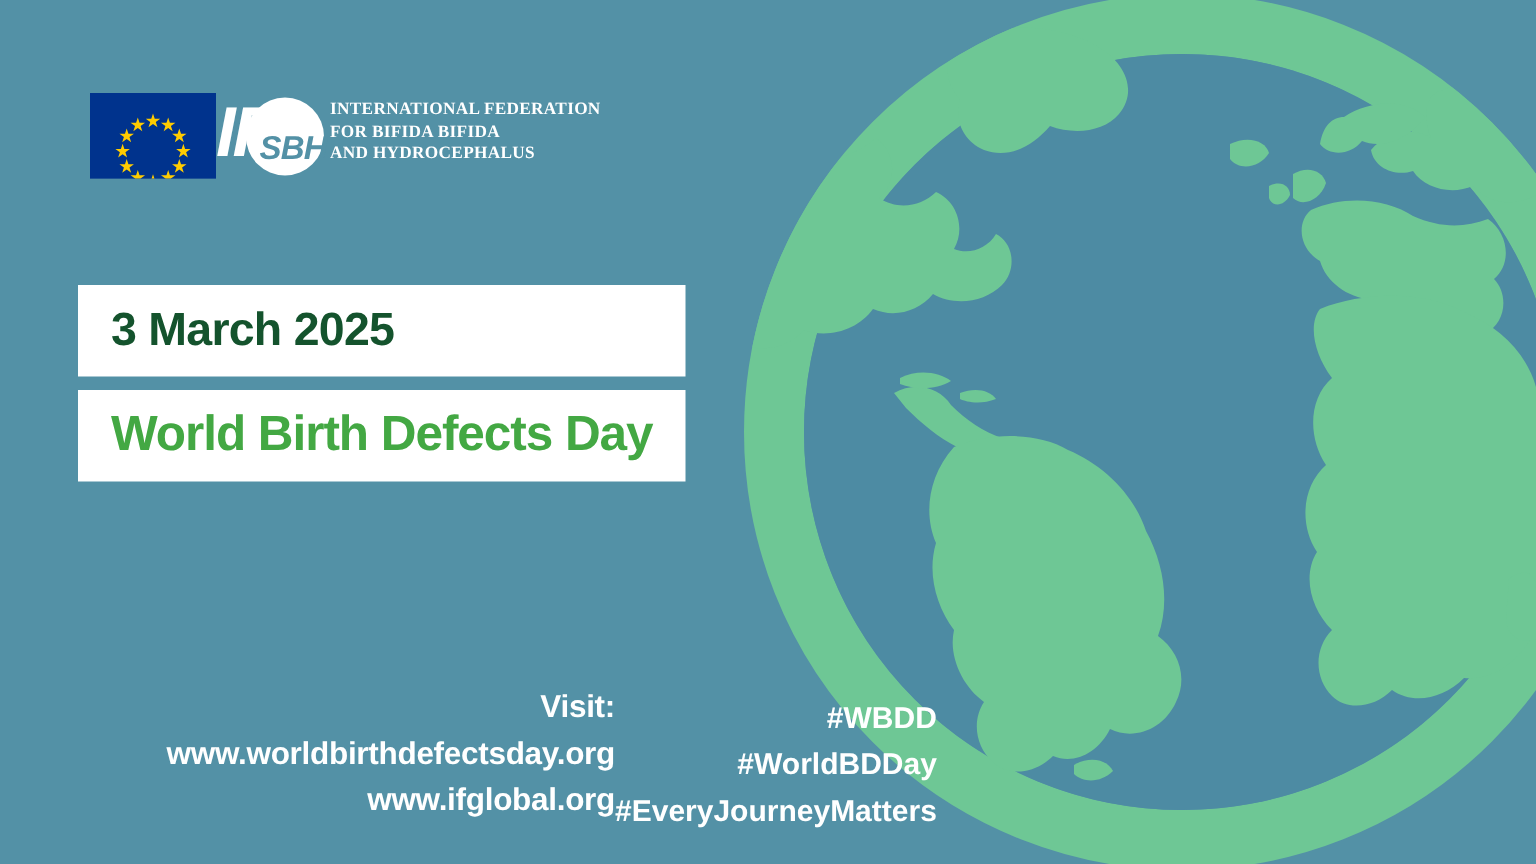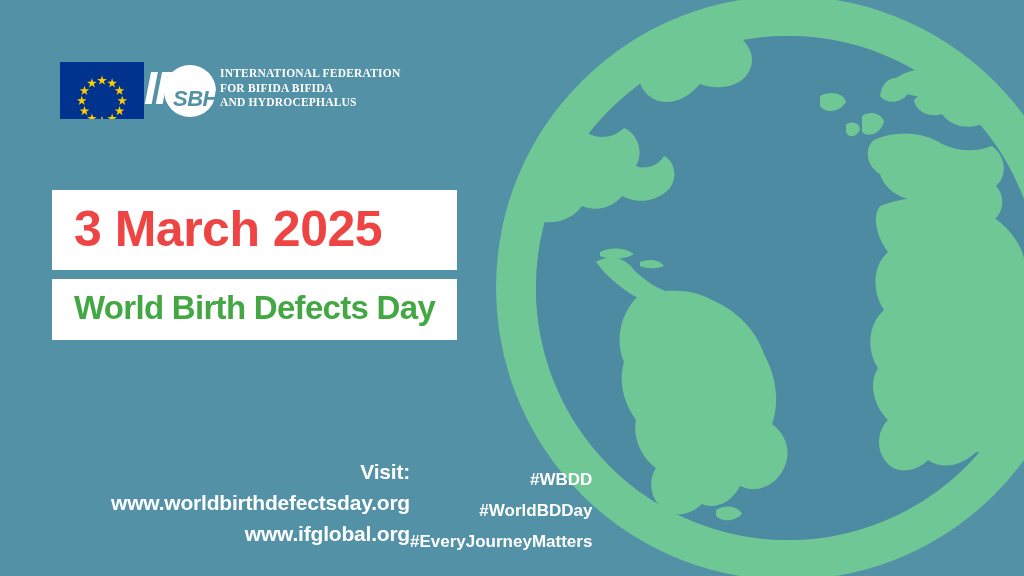--- a/index.html
+++ b/index.html
@@ -102,23 +102,23 @@
   }
   .hl-box {
     background: #ffffff;
     display: block;
     margin-bottom: 9px;
     white-space: nowrap;
     font-family: "Liberation Sans", sans-serif;
     font-weight: bold;
   }
   #headline-date {
-    font-size: 50px;
+    font-size: 31px;
     line-height: 1;
-    color: #ef4444;
+    color: #14532d;
     padding: 14px 22px 16px 22px;
     letter-spacing: -0.5px;
   }
   #headline-title {
     font-size: 33px;
     line-height: 1;
     color: #43a843;
     padding: 12px 22px 16px 22px;
     letter-spacing: -0.7px;
   }
@@ -153,21 +153,21 @@
   #visit-block a,
   #visit-block .site-link {
     display: block;
     color: #ffffff;
     text-underline-offset: 2px;
     white-space: nowrap;
     cursor: pointer;
   }
   #hashtag-block {
     color: #ffffff;
-    font-size: 17px;
+    font-size: 20px;
     font-weight: bold;
     line-height: 31px;
     padding-top: 8px;
     letter-spacing: 0px;
   }
   #hashtag-block .hashtag { display: block; white-space: nowrap; }
 </style>
 </head>
 <body>
 

